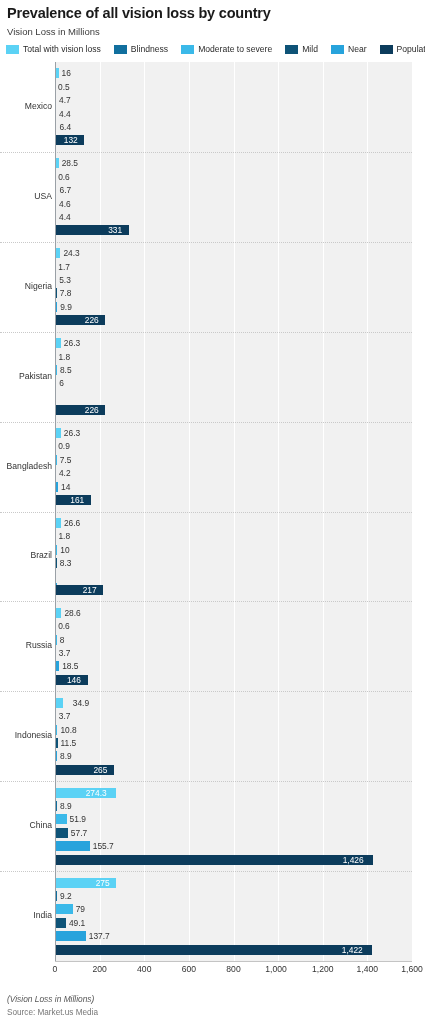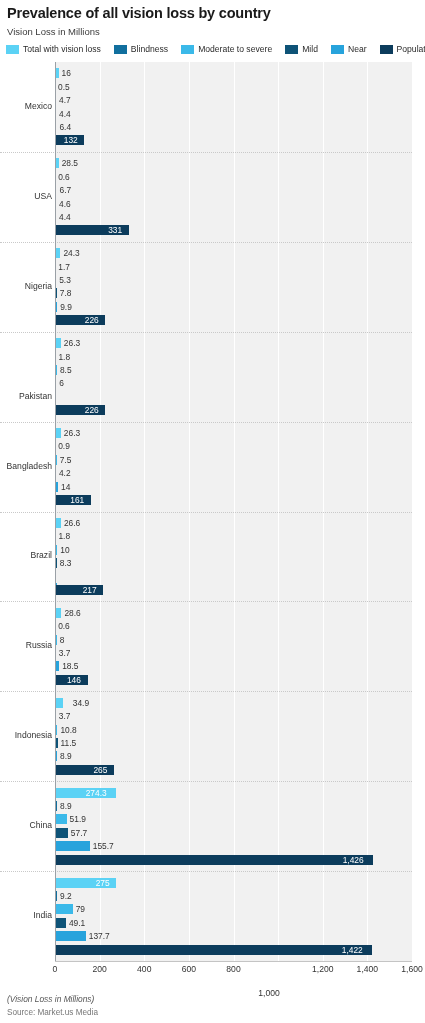--- a/index.html
+++ b/index.html
@@ -220,21 +220,21 @@
             <div class="bar" style="width: 2.20894px; background: rgb(39, 163, 220);"></div>
             <div class="bar-val outside" style="left: 5.20894px;">9.9</div>
           </div>
           <div class="bar-row" style="top: 73.45px; width: 357px;">
             <div class="bar" style="width: 50.4262px; background: rgb(12, 60, 92);"></div>
             <div class="bar-val inside" style="left: 29.7262px;">226</div>
           </div>
         </div>
         <div class="group" style="top: 269.7px; height: 89.9px;">
           <div class="group-sep" style="top: 0px;"></div>
-          <div class="country-label" style="top: 38.95px; margin-top: 20px;">Pakistan</div>
+          <div class="country-label" style="top: 38.95px;">Pakistan</div>
           <div class="bar-row" style="top: 6.45px; width: 357px;">
             <div class="bar" style="width: 5.86819px; background: rgb(91, 210, 245);"></div>
             <div class="bar-val outside" style="left: 8.86819px;">26.3</div>
           </div>
           <div class="bar-row" style="top: 19.85px; width: 357px;">
             <div class="bar" style="width: 1.2px; background: rgb(17, 111, 158);"></div>
             <div class="bar-val outside" style="left: 3.40163px;">1.8</div>
           </div>
           <div class="bar-row" style="top: 33.25px; width: 357px;">
             <div class="bar" style="width: 1.89656px; background: rgb(59, 185, 233);"></div>
@@ -421,21 +421,21 @@
   </div>
   <div class="axis-base"></div>
 
   <div class="xaxis" id="xaxis">
     <div class="xaxis-line"></div>
   <div class="xtick" style="left: 55px;">0</div>
       <div class="xtick" style="left: 99.625px;">200</div>
       <div class="xtick" style="left: 144.25px;">400</div>
       <div class="xtick" style="left: 188.875px;">600</div>
       <div class="xtick" style="left: 233.5px;">800</div>
-      <div class="xtick" style="left: 269px; margin-top: 24px;">1,000</div>
+      <div class="xtick" style="left: 276px;">1,000</div>
       <div class="xtick" style="left: 322.75px;">1,200</div>
       <div class="xtick" style="left: 367.375px;">1,400</div>
       <div class="xtick" style="left: 412px;">1,600</div>
     </div>
 
   <div class="footer-note">(Vision Loss in Millions)</div>
   <div class="footer-src">Source: Market.us Media</div>
 
 </div>
 

